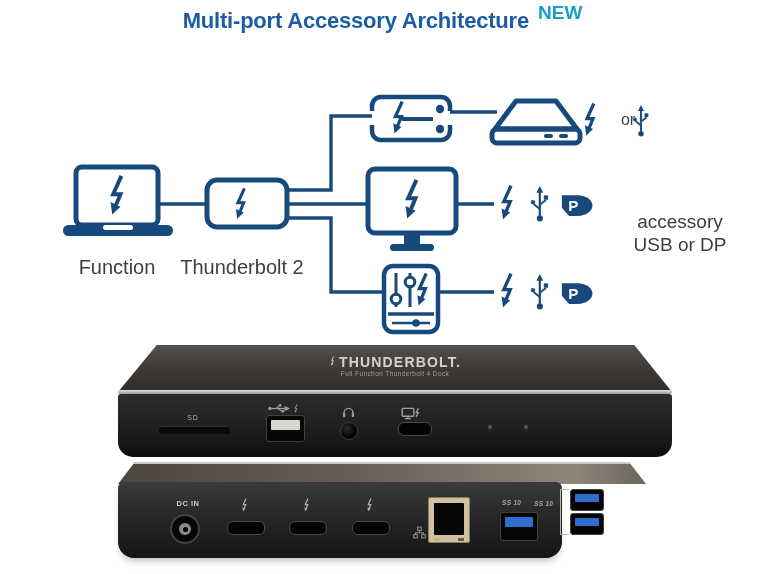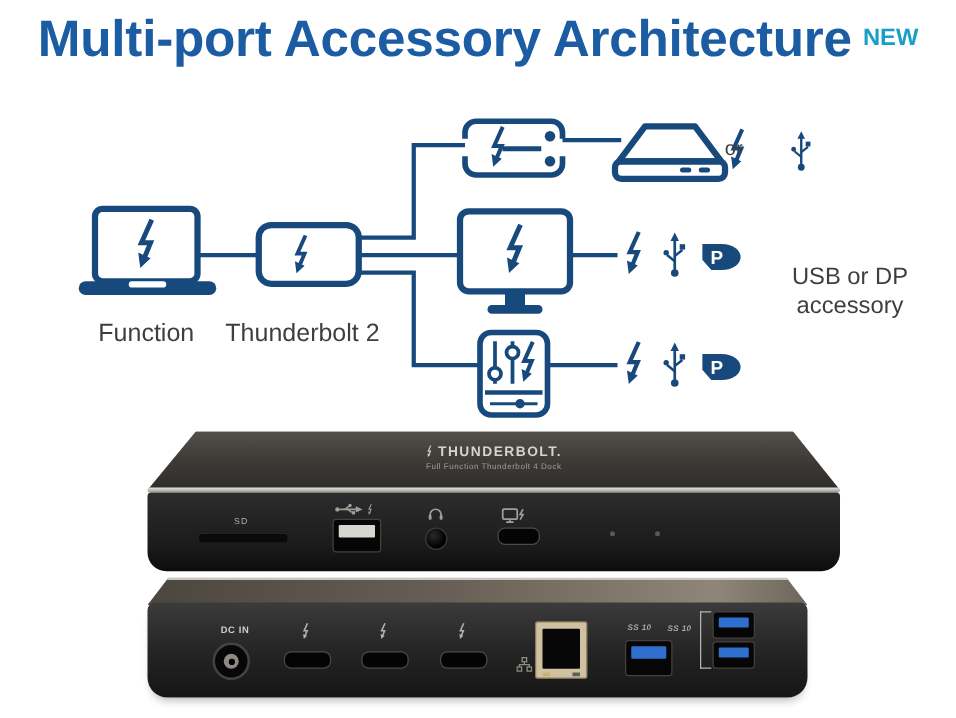--- a/index.html
+++ b/index.html
@@ -1,20 +1,20 @@
 <!DOCTYPE html>
 <html style="--title_blue: #1B5CA3; --badge_cyan: #189FC6; --diagram_navy: #17497C; --label_gray: #3E3E3E; --usb3_blue: #2F6FD0; --ethernet_beige: #D0C1A1;"><head>
 <meta charset="utf-8">
 <style>
   html,body{margin:0;padding:0;background:#fff;}
   .stage{position:relative;width:765px;height:574px;background:#ffffff;overflow:hidden;
          font-family:"Liberation Sans",sans-serif;}
   
   .title-row{position:absolute;top:8px;left:0;right:0;text-align:center;white-space:nowrap;}
-  .title{font-size:41px;font-weight:700;letter-spacing:-0.2px;color:var(--title_blue,#1B5CA3);}
+  .title{font-size:22px;font-weight:700;letter-spacing:-0.2px;color:var(--title_blue,#1B5CA3);}
   .badge{font-size:19px;font-weight:700;color:var(--badge_cyan,#189FC6);position:relative;top:-9px;margin-left:9px;}
   
   .diagram{position:absolute;left:0;top:0;width:765px;height:574px;color:var(--diagram_navy,#17497C);}
   .lbl{position:absolute;text-align:center;color:var(--label_gray,#3E3E3E);font-size:20px;line-height:23px;}
   .lbl-ssd{position:absolute;text-align:center;color:var(--diagram_navy,#17497C);font-weight:700;
            font-size:23px;letter-spacing:2px;}
   .lbl-or{position:absolute;text-align:center;color:var(--label_gray,#3E3E3E);font-size:16px;}
   .acc-lbl{font-size:19px;}
   
   .dock{position:absolute;}
@@ -25,35 +25,35 @@
   .glyph{position:absolute;color:#a29f99;}
   
   .fd-top{position:absolute;left:0;top:0;width:554px;height:47px;
           clip-path:polygon(7% 0,93.2% 0,100% 100%,0 100%);
           background:linear-gradient(180deg,#534f4a 0%,#3c3935 55%,#2e2c2a 100%);}
   .fd-rim{position:absolute;left:0;top:45px;width:554px;height:4px;border-radius:2px;
           background:linear-gradient(180deg,#e3e3e1,#96968f);}
   .fd-face{position:absolute;left:0;top:49px;width:554px;height:63px;border-radius:3px 3px 15px 15px;
            background:linear-gradient(180deg,#2d2d2d 0%,#1a1a1a 70%,#0c0c0c 100%);}
   .fd-logo{position:absolute;left:0;right:0;top:11px;text-align:center;line-height:10px;}
-  .fd-logo-title{font-size:11px;font-weight:700;letter-spacing:1.2px;color:#d6d3ce;vertical-align:middle;}
+  .fd-logo-title{font-size:14px;font-weight:700;letter-spacing:1.2px;color:#d6d3ce;vertical-align:middle;}
   .fd-logo-sub{font-size:6.5px;letter-spacing:.4px;color:#a19d97;margin-top:2px;}
   .sd-slot{position:absolute;left:41px;top:32px;width:71px;height:7px;background:#0a0a0a;border-radius:3px;
            border-top:1px solid rgba(255,255,255,.14);}
   .tiny-lbl{position:absolute;color:#b3b0ab;font-size:7px;letter-spacing:1px;text-align:center;}
   .hp-jack{position:absolute;left:222px;top:28px;width:16px;height:16px;border-radius:50%;
            background:radial-gradient(circle at 38% 35%,#2a2a28,#000 65%);border:1px solid #3a3a38;}
   .usbc{position:absolute;background:#040404;border:1.5px solid #4c4a47;border-radius:6px;}
   .led{position:absolute;width:4px;height:4px;border-radius:50%;background:#5a5853;}
   
   .bd-top{position:absolute;left:0;top:0;width:528px;height:22px;
           clip-path:polygon(3.2% 0,96.8% 0,100% 100%,0 100%);
           background:linear-gradient(90deg,#4b463f,#675f55 45%,#8f8679 86%,#6d665c);
           box-shadow:inset 0 2px 0 #c9c5bf;}
-  .bd-face{position:absolute;left:0;top:20px;width:528px;height:76px;border-radius:6px 6px 16px 16px;
+  .bd-face{position:absolute;left:0;top:20px;width:444px;height:76px;border-radius:6px 6px 16px 16px;
            background:linear-gradient(180deg,#3b3b3b 0%,#252525 50%,#151515 100%);
            box-shadow:0 6px 8px -4px rgba(0,0,0,.3);}
   .bd-lbl{position:absolute;color:#cfccc7;font-weight:700;font-size:7.5px;letter-spacing:.5px;text-align:center;}
   .dc-jack{position:absolute;left:52px;top:32px;width:26px;height:26px;border-radius:50%;
            background:#070707;border:2px solid #454340;}
   .dc-ring{position:absolute;left:7px;top:7px;width:12px;height:12px;border-radius:50%;background:#8f8b84;}
   .dc-hole{position:absolute;left:3.5px;top:3.5px;width:5px;height:5px;border-radius:50%;background:#000;}
   .eth{position:absolute;left:310px;top:15px;width:40px;height:44px;background:var(--ethernet_beige,#D0C1A1);
        border:1px solid #897d5c;border-radius:2px;}
   .eth-in{position:absolute;left:5px;right:5px;top:5px;bottom:7px;background:#070707;border-radius:1px;}
@@ -183,24 +183,24 @@
       <path d="M450 112 H497"></path>
       <path d="M456 204 H494"></path>
       <path d="M438 292 H494"></path>
     </g>
   </svg>
 
   <div class="lbl" style="left:58px;top:256px;width:118px;">Function</div>
   <div class="lbl" style="left:168px;top:256px;width:148px;">
     <span style="display:block">Thunderbolt 2</span>
   </div>
-  <div class="lbl-or" style="left:572px;top:111px;width:30px;text-align:center;">or</div>
+  <div class="lbl-or" style="left:613px;top:111px;width:30px;text-align:center;">or</div>
   <div class="lbl acc-lbl" style="left:606px;top:210px;width:148px;">
+    <span style="display:block">accessory</span>
     <span style="display:block">USB or DP</span>
-    <span style="display:block">accessory</span>
   </div>
 
   <div class="dock" style="left:118px;top:345px;width:554px;height:112px;">
     <div class="fd-top">
       <div class="fd-logo">
         <div>
           <svg width="7" height="11" viewBox="0 0 60 100" style="color:#d6d3ce;vertical-align:middle;margin-right:3px;">
               <use href="#bolt" xlink:href="#bolt"></use>
             </svg><span class="fd-logo-title">THUNDERBOLT.</span>
         </div>

